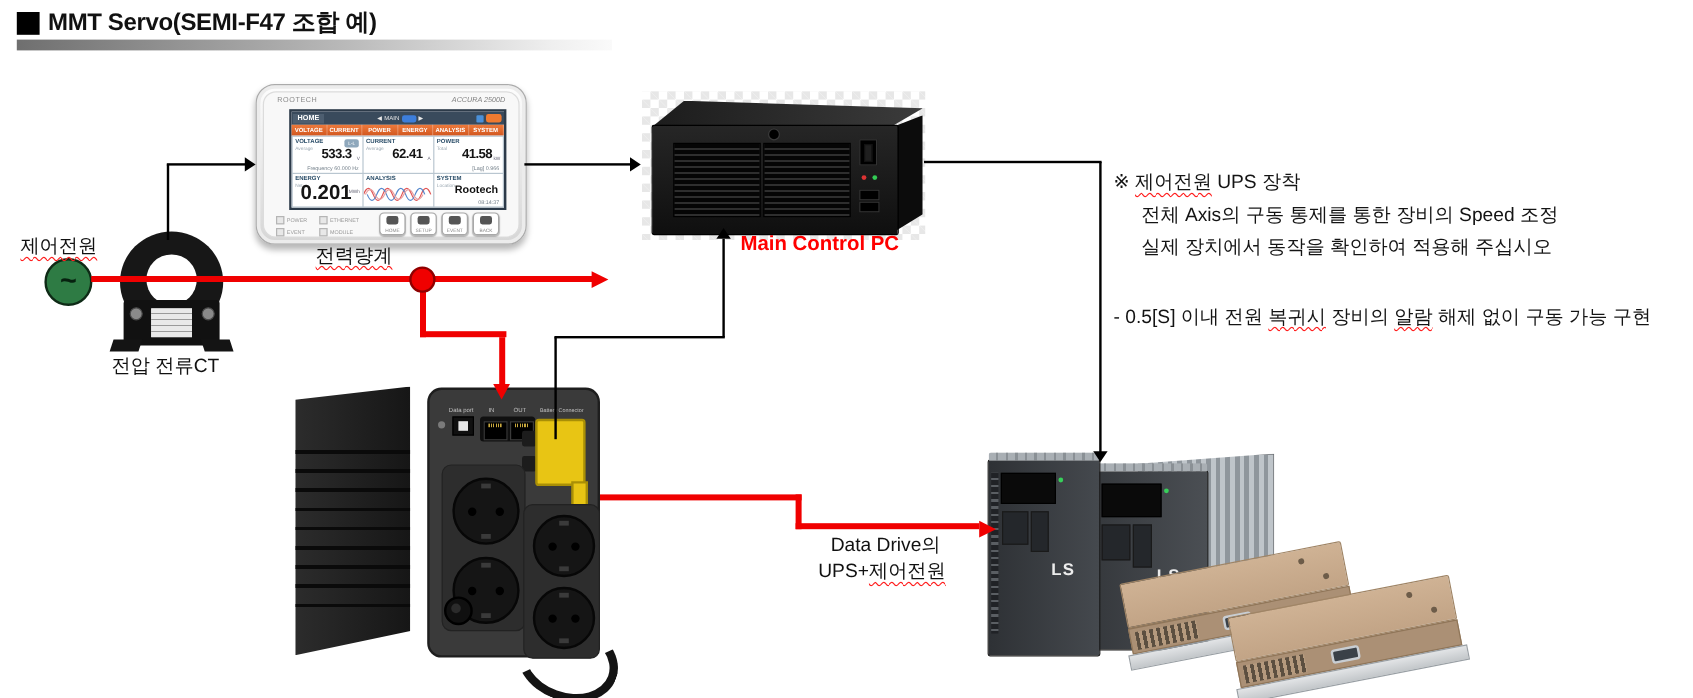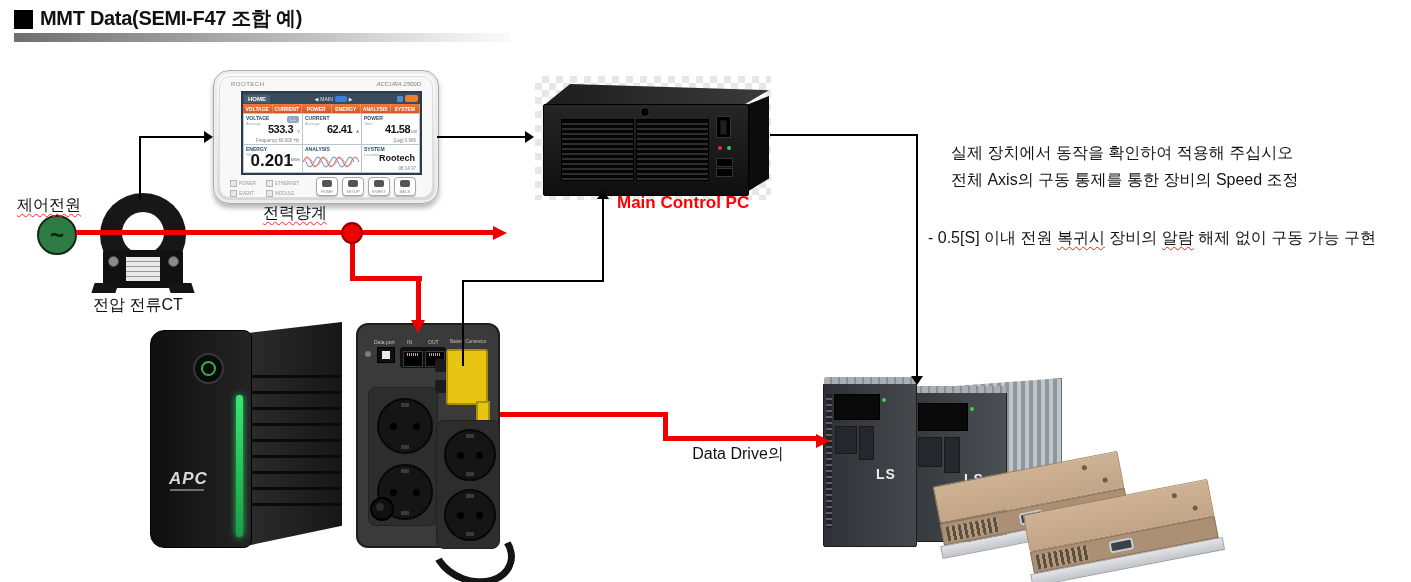--- a/index.html
+++ b/index.html
@@ -201,21 +201,21 @@
   
   #lbl-servo1{left:668px;top:444px;width:140px;text-align:center;font-size:16px;z-index:4;}
   #lbl-servo2{left:655px;top:466px;width:160px;text-align:center;font-size:16px;z-index:4;}
 </style>
 </head>
 <body>
 
 <div id="stage">
 
   <div class="abs" id="title-square"></div>
-  <div class="abs" id="title-text">MMT Data(SEMI-F47 조합 예)</div>
+  <div class="abs" id="title-text">MMT Servo(SEMI-F47 조합 예)</div>
   <div class="abs" id="title-bar"></div>
 
   <div class="abs" id="pc-checker"></div>
 
   <div class="abs" id="lbl-control-power"><span class="wavy">제어전원</span></div>
   <div class="abs" id="src-circle">
       <span>~</span>
     </div>
 
   <div class="abs" id="ct-ring"></div>
@@ -345,37 +345,30 @@
   <div class="abs" id="pc-switch">
       <i></i>
     </div>
   <div class="abs" id="pc-led-r"></div>
   <div class="abs" id="pc-led-g"></div>
   <div class="abs pc-usb" id="pc-usb1"></div>
   <div class="abs pc-usb" id="pc-usb2"></div>
   <div class="abs" id="lbl-pc">Main Control PC</div>
 
   <div class="abs" id="annotation-block">
+      <div class="ann-line"><span>※ </span><span class="wavy">제어전원</span><span> UPS 장착</span></div>
+      <div class="ann-line indent"><span>전체 Axis의 구동 통제를 통한 장비의 Speed 조정</span></div>
       <div class="ann-line indent"><span>실제 장치에서 동작을 확인하여 적용해 주십시오</span></div>
-      <div class="ann-line indent"><span>전체 Axis의 구동 통제를 통한 장비의 Speed 조정</span></div>
       <div class="ann-line spacer"></div>
       <div class="ann-line"><span>- 0.5[S] 이내 전원 </span><span class="wavy">복귀시</span><span> 장비의 </span><span class="wavy">알람</span><span> 해제 없이 구동 가능 구현</span></div>
     </div>
 
   <div class="abs" id="ups-side">
       <i></i>
     </div>
-  <div class="abs" id="ups-front">
-    <div id="ups-pwr">
-        <i></i>
-      </div>
-    <div id="ups-strip"></div>
-    <div id="ups-logo">APC</div>
-    <div id="ups-logo-sub"></div>
-  </div>
   <div class="abs" id="ups-cord"></div>
   <div class="abs" id="ups-cord-boot"></div>
   <div class="abs" id="ups-rear">
     <span class="ups-plabel" style="left:16px;top:14px;">Data port</span>
     <div id="ups-usb">
         <i></i>
       </div>
     <div class="ups-screw" style="left:7px;top:26px;"></div>
     <span class="ups-plabel" style="left:49px;top:14px;">IN</span>
     <span class="ups-plabel" style="left:70px;top:14px;">OUT</span>
@@ -460,20 +453,21 @@
     <div class="mod-screw" style="left:150px;top:8px;"></div>
     <div class="mod-screw" style="left:168px;top:24px;"></div>
     <div class="mod-front">
       <div class="mod-vents"></div>
       <div class="mod-dsub"></div>
     </div>
     <div class="mod-rail"></div>
   </div>
 
   <div class="abs" id="lbl-servo1">Data Drive의</div>
+  <div class="abs" id="lbl-servo2"><span>UPS+</span><span class="wavy">제어전원</span></div>
 
   <div class="abs blk" style="left:139px;top:137px;width:2px;height:63px;"></div>
   <div class="abs blk" style="left:139px;top:136px;width:66px;height:2px;"></div>
   <div class="abs arr arr-r-blk" style="left:204px;top:131px;"></div>
   <div class="abs blk" style="left:437px;top:136px;width:89px;height:2px;"></div>
   <div class="abs arr arr-r-blk" style="left:525px;top:131px;"></div>
   <div class="abs blk" style="left:462px;top:281px;width:2px;height:85px;"></div>
   <div class="abs blk" style="left:462px;top:280px;width:142px;height:2px;"></div>
   <div class="abs blk" style="left:602px;top:199px;width:2px;height:82px;"></div>
   <div class="abs arr arr-u-blk" style="left:597px;top:190px;"></div>

